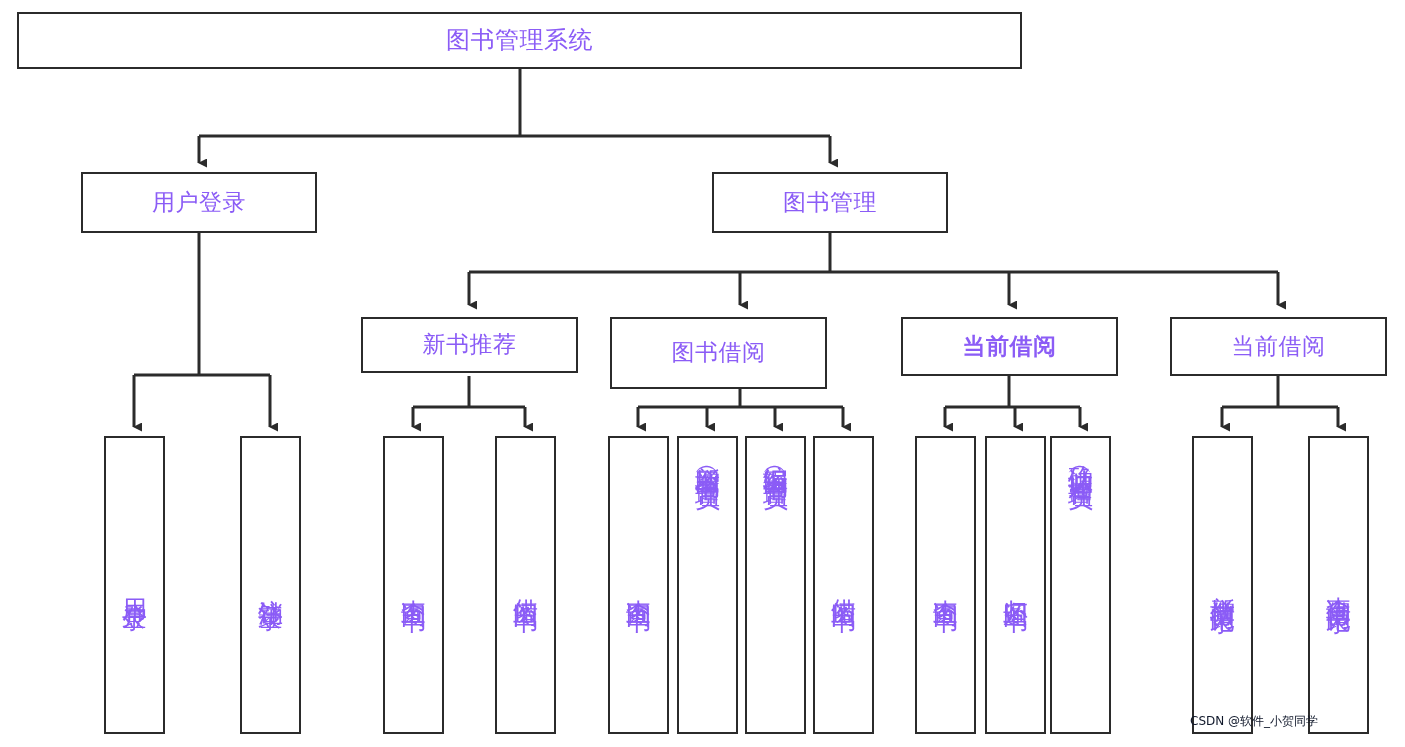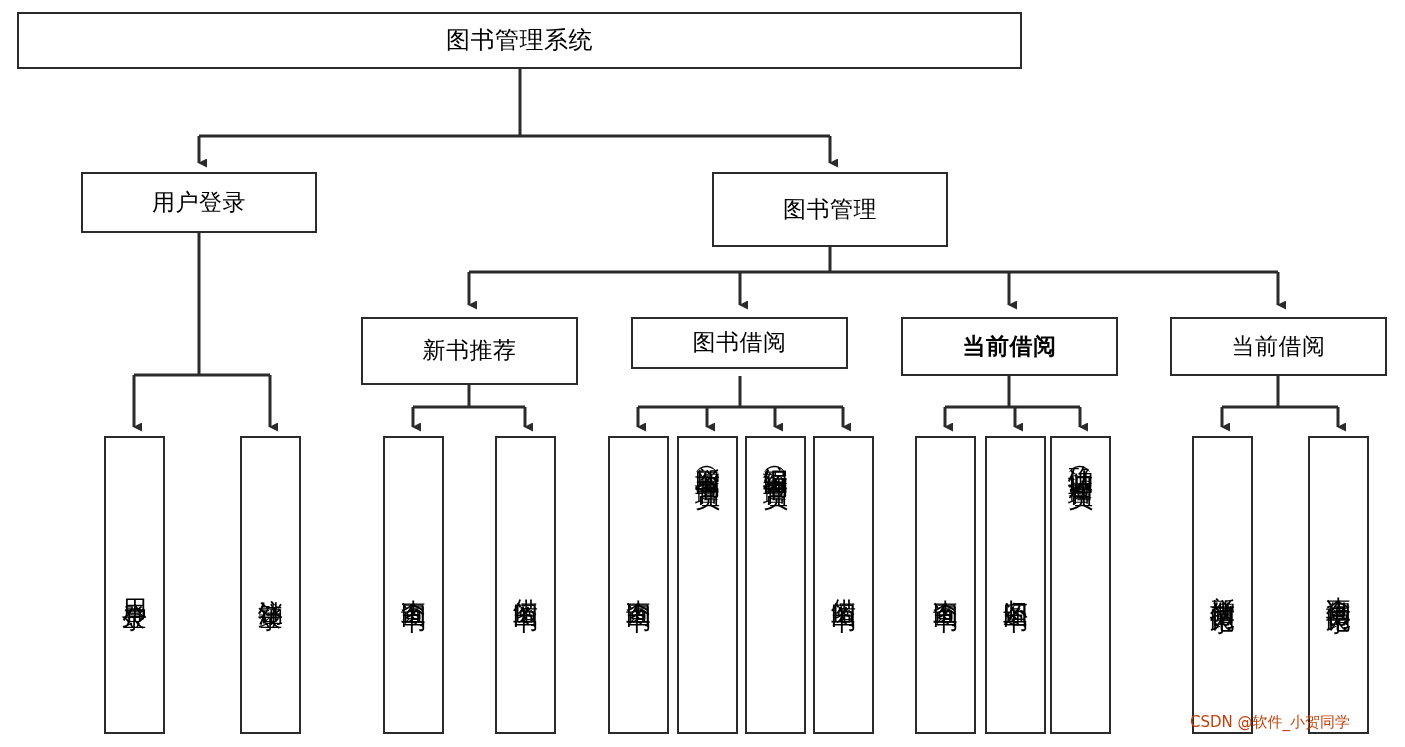--- a/index.html
+++ b/index.html
@@ -30,21 +30,21 @@
     position: absolute;
     box-sizing: border-box;
     background: #ffffff;
     border: 2.5px solid #2b2b2b;
     display: flex;
     align-items: center;
     justify-content: center;
     z-index: 2;
   }
   .node-label {
-    color: #000000;
+    color: #8b5cf6;
     letter-spacing: 0.5px;
     line-height: 1.18;
     white-space: nowrap;
   }
   
   .node.horizontal .node-label {
     font-size: 23px;
     writing-mode: horizontal-tb;
   }
   .node.root .node-label {
@@ -66,22 +66,22 @@
   }
   
   .node.leaf.centered {
     align-items: center;
     padding-top: 0;
   }
   #watermark {
     position: absolute;
     left: 1190px;
     top: 713px;
-    font-size: 15px;
-    color: #c2410c;
+    font-size: 12px;
+    color: #0f172a;
     white-space: nowrap;
     z-index: 5;
     font-family: "DejaVu Sans", "Liberation Sans", sans-serif;
   }
 </style>
 </head>
 <body>
 
 <div id="diagram-root">
 
@@ -135,28 +135,28 @@
     </g>
   </svg>
 
   <div class="node horizontal root" style="left:17px; top:12px; width:1005px; height:57px;">
     <span class="node-label">图书管理系统</span>
   </div>
 
   <div class="node horizontal" style="left:81px; top:172px; width:236px; height:61px;">
     <span class="node-label">用户登录</span>
   </div>
-  <div class="node horizontal" style="left:712px; top:172px; width:236px; height:75px;">
+  <div class="node horizontal" style="left:712px; top:172px; width:236px; height:61px;">
     <span class="node-label">图书管理</span>
   </div>
 
-  <div class="node horizontal" style="left:361px; top:317px; width:217px; height:68px;">
+  <div class="node horizontal" style="left:361px; top:317px; width:217px; height:56px;">
     <span class="node-label">新书推荐</span>
   </div>
-  <div class="node horizontal" style="left:631px; top:317px; width:217px; height:52px;">
+  <div class="node horizontal" style="left:610px; top:317px; width:217px; height:72px;">
     <span class="node-label">图书借阅</span>
   </div>
   <div class="node horizontal" style="left:901px; top:317px; width:217px; height:59px;font-weight:bold;">
     <span class="node-label">当前借阅</span>
   </div>
   <div class="node horizontal" style="left:1170px; top:317px; width:217px; height:59px;">
     <span class="node-label">当前借阅</span>
   </div>
 
   <div class="node leaf centered" style="left:104px; top:436px; width:61px; height:298px;">

